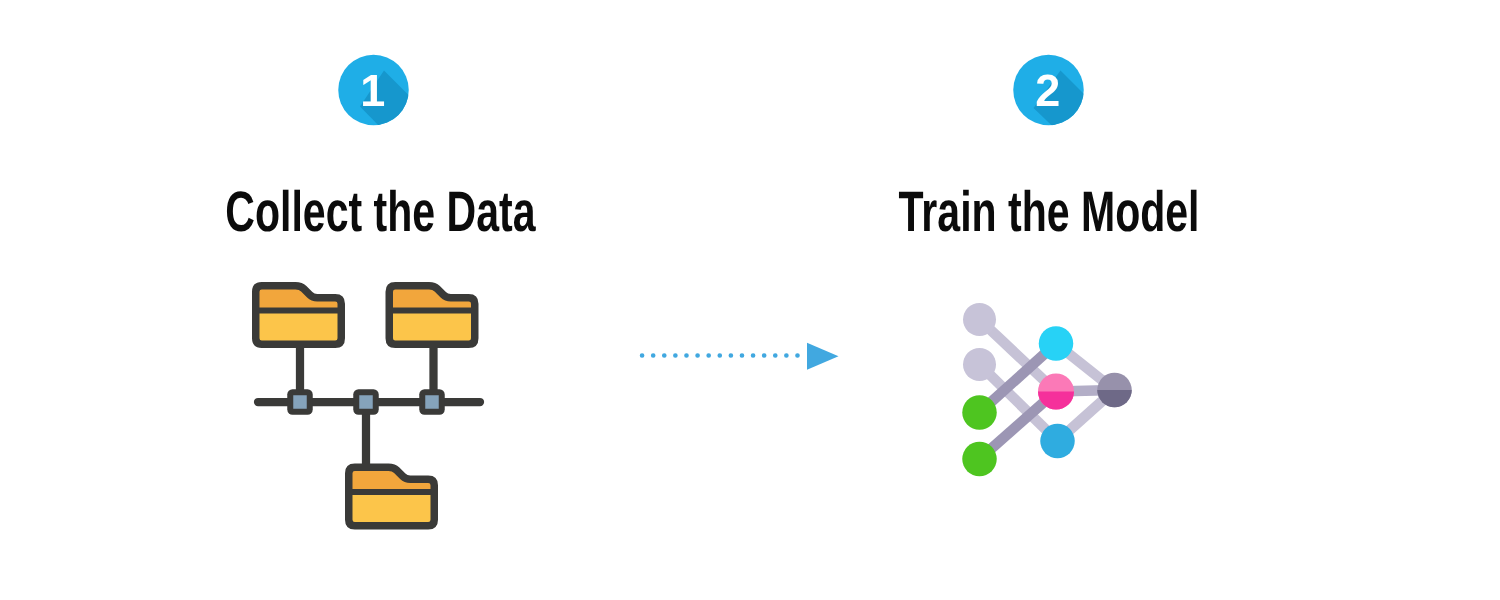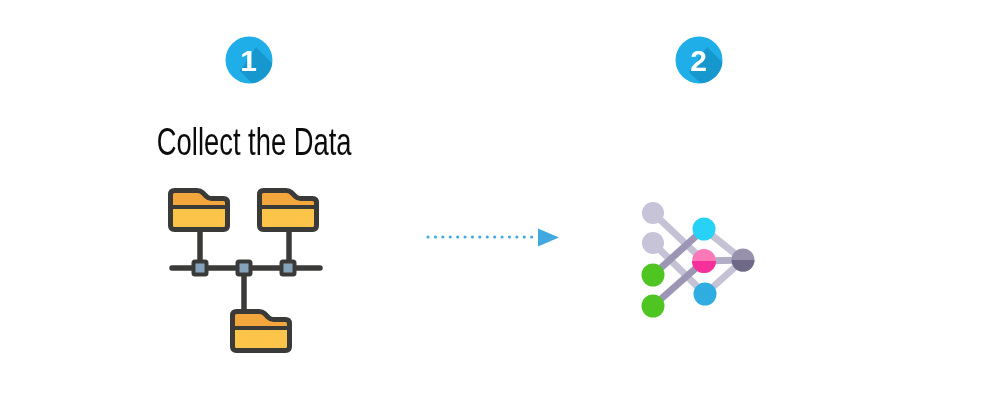--- a/index.html
+++ b/index.html
@@ -11,21 +11,21 @@
     font-family:"Liberation Sans", sans-serif;
   }
   .abs{position:absolute;}
   .step-title{
     position:absolute;
     top:123px;
     width:400px;
     text-align:center;
     font-size:38px;
     line-height:38px;
-    font-weight:400;
+    font-weight:700;
     color:#0B0B0B;
     white-space:nowrap;
   }
   .step-title .squeeze{
     display:inline-block;
     transform:scaleX(0.72);
     transform-origin:center;
   }
   .t1{left:54px;}
   .t2{left:499px;}
@@ -53,20 +53,23 @@
           <circle cx="24" cy="24" r="23.5"></circle>
         </clipPath>
       </defs>
     <circle cx="24" cy="24" r="23.5" fill="#1FAEE7"></circle>
     <polygon points="32,11 77,56 61,81 14,36" fill="#1697CD" clip-path="url(#bc2)"></polygon>
     <text x="23.5" y="34.5" text-anchor="middle" font-size="30" font-weight="bold" fill="#FFFFFF" font-family="Liberation Sans, sans-serif">2</text>
   </svg>
 
   <div class="step-title t1">
     <span class="squeeze">Collect the Data</span>
+  </div>
+  <div class="step-title t2">
+    <span class="squeeze">Train the Model</span>
   </div>
 
   <svg class="abs" style="left:155px;top:175px" width="180" height="185" viewBox="0 0 180 185">
     <defs>
       <g id="gfolder">
         <path d="M 2.5,37.5 L 2.5,6.5 Q 2.5,2.5 6.5,2.5 L 29,2.5 Q 32.5,2.5 34.5,4.5 L 38.5,8.5
                  Q 40.5,10.5 43.5,10.5 L 55.5,10.5 Q 59.5,10.5 59.5,14.5 L 59.5,37.5
                  Q 59.5,41.5 55.5,41.5 L 6.5,41.5 Q 2.5,41.5 2.5,37.5 Z" fill="#FCC54A"></path>
         <path d="M 2.5,19 L 2.5,6.5 Q 2.5,2.5 6.5,2.5 L 29,2.5 Q 32.5,2.5 34.5,4.5 L 38.5,8.5
                  Q 40.5,10.5 43.5,10.5 L 59.5,10.5 L 59.5,19 Z" fill="#F2A63C"></path>

